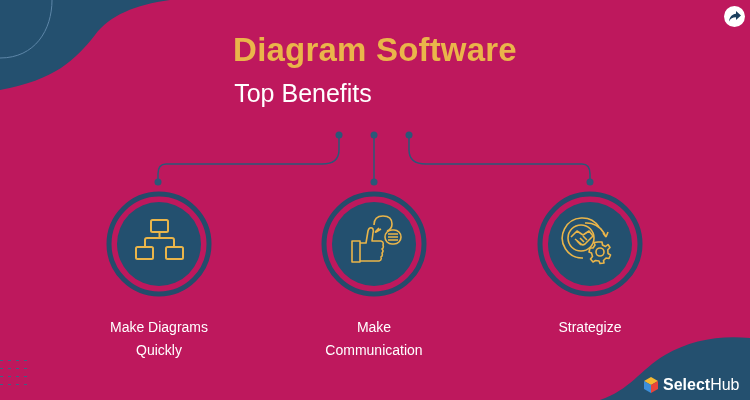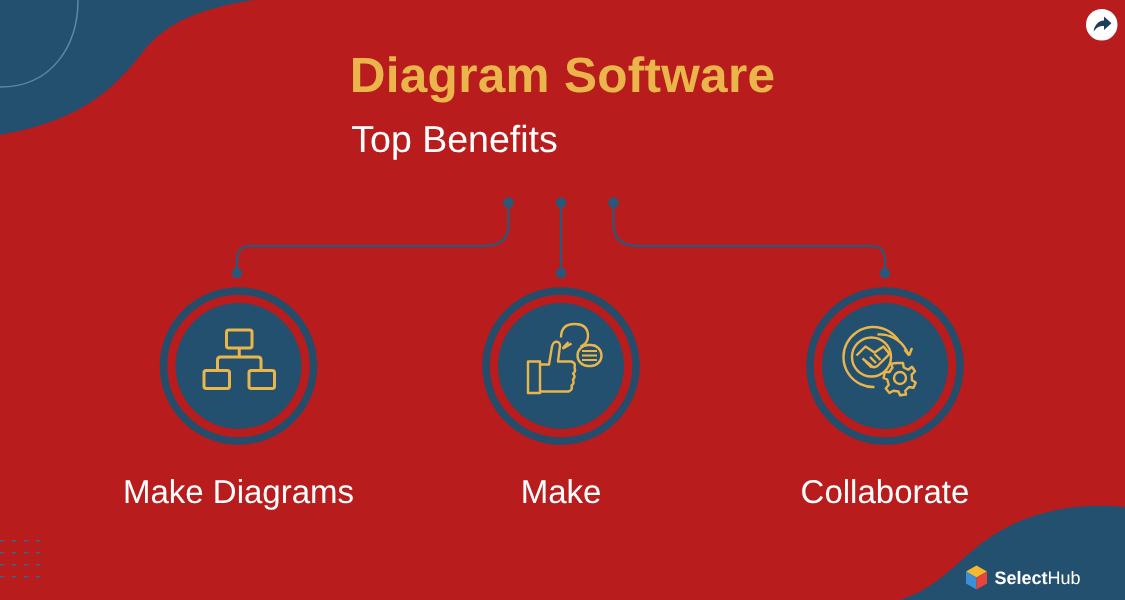--- a/index.html
+++ b/index.html
@@ -1,26 +1,26 @@
 <!DOCTYPE html>
 <html><head>
 <meta charset="utf-8">
 <style>
   html, body { margin: 0; padding: 0; }
   body { width: 750px; height: 400px; overflow: hidden; background: #1c3f5e; font-family: "Liberation Sans", sans-serif; }
-  .canvas { position: relative; width: 750px; height: 400px; background: #b91c1c; overflow: hidden; }
+  .canvas { position: relative; width: 750px; height: 400px; background: #be185d; overflow: hidden; }
   .bg-svg { position: absolute; left: 0; top: 0; width: 750px; height: 400px; }
   .title { position: absolute; left: 0; width: 750px; top: 30px; text-align: center; color: #eab54a; font-weight: bold; font-size: 33px; letter-spacing: 0.2px; line-height: 40px; }
   .subtitle { position: absolute; left: 0; width: 606px; top: 77px; text-align: center; color: #ffffff; font-size: 25px; line-height: 32px; }
   .icon-wrap { position: absolute; width: 106px; height: 106px; }
   .icon-wrap svg { width: 106px; height: 106px; display: block; }
-  .label { position: absolute; width: 200px; text-align: center; color: #ffffff; font-size: 22px; line-height: 23px; top: 316px; }
+  .label { position: absolute; width: 200px; text-align: center; color: #ffffff; font-size: 14px; line-height: 23px; top: 316px; }
   .share { position: absolute; left: 724px; top: 6px; width: 21px; height: 21px; border-radius: 50%; background: #ffffff; display: flex; align-items: center; justify-content: center; cursor: pointer; }
   .logo { position: absolute; left: 643px; top: 375px; height: 20px; display: flex; align-items: center; }
-  .logo-text { color: #ffffff; font-size: 12px; line-height: 20px; margin-left: 4px; }
+  .logo-text { color: #ffffff; font-size: 16px; line-height: 20px; margin-left: 4px; }
   .logo-text b { font-weight: bold; }
 </style>
 </head>
 <body>
 
 <div class="canvas">
 
   <svg class="bg-svg" viewBox="0 0 750 400">
 
     <path d="M0 0 L170 0 C135 5 110 15 95 35 C75 60 55 80 0 90 Z" fill="#24506f"></path>
@@ -73,59 +73,61 @@
       <g fill="none" stroke="#eab54a" stroke-width="2" stroke-linejoin="round">
         <rect x="45" y="29" width="17" height="12" rx="1.5"></rect>
         <path d="M53.5 41 L53.5 47 M39 55 L39 49 Q39 47 41 47 L66 47 Q68 47 68 49 L68 55"></path>
         <rect x="30" y="56" width="17" height="12" rx="1.5"></rect>
         <rect x="60" y="56" width="17" height="12" rx="1.5"></rect>
       </g>
     </svg>
   </div>
   <div class="label" style="left:59px;">
     <div>Make Diagrams</div>
+    <div>Quickly</div>
   </div>
 
   <div class="icon-wrap" style="left:321px; top:191px;">
     <svg viewBox="0 0 106 106">
       <circle cx="53" cy="53" r="50" fill="none" stroke="#244c6b" stroke-width="5"></circle>
       <circle cx="53" cy="53" r="42" fill="#23506f"></circle>
       <g fill="none" stroke="#eab54a" stroke-width="1.6" stroke-linejoin="round">
         <rect x="31" y="50" width="8" height="21"></rect>
         <path d="M39 52 L45 52 L47 40 Q48 36 51 37 Q53 38 52 42 L51 50 L60 50 Q63 51 62 54 Q63 57 61 58 Q63 60 61 62 Q62 65 60 66 Q61 69 58 70 L39 70"></path>
         <path d="M53 34 Q53 25 62 25 Q71 25 71 33 Q71 38 66 40"></path>
         <path d="M58 37 Q53 42 55 41 L60 38"></path>
         <rect x="64" y="39" width="16" height="14" rx="7"></rect>
         <path d="M67 43 L77 43 M67 46 L77 46 M67 49 L77 49" stroke-width="1.4"></path>
       </g>
     </svg>
   </div>
   <div class="label" style="left:274px;">
     <div>Make</div>
+    <div>Communication</div>
   </div>
 
   <div class="icon-wrap" style="left:537px; top:191px;">
     <svg viewBox="0 0 106 106">
       <circle cx="53" cy="53" r="50" fill="none" stroke="#244c6b" stroke-width="5"></circle>
       <circle cx="53" cy="53" r="42" fill="#23506f"></circle>
       <g fill="none" stroke="#eab54a" stroke-width="1.6" stroke-linejoin="round">
         <path d="M62 36 A20 20 0 1 0 46 67"></path>
         <path d="M48 32 A20 20 0 0 1 67 42 L69 46 M69 46 L66 42 M69 46 L71 41"></path>
         <circle cx="44" cy="47" r="13"></circle>
         <path d="M34 46 L40 40 L46 44 L52 40 L56 45 L48 53 Q45 55 43 52 L38 48"></path>
         <path d="M40 50 L44 54 M43 47 L47 51 M46 45 L50 49"></path>
         <g transform="translate(63,61)">
           <circle r="4"></circle>
           <path d="M-2 -10 L2 -10 L2.5 -7 L5.5 -5.5 L8 -7.5 L10 -4.5 L7.8 -2.2 L8 1.5 L10.5 3 L9 6.5 L6 6 L3.5 8.5 L4 11 L0 11.5 L-1 9 L-4.5 8.5 L-7 10 L-9.5 7 L-7.5 4.5 L-8.5 1 L-11 0 L-10 -4 L-7 -4 L-5 -7 L-6 -9.5 Z"></path>
         </g>
       </g>
     </svg>
   </div>
   <div class="label" style="left:490px;">
-    <div>Collaborate</div>
+    <div>Strategize</div>
   </div>
 
   <div class="share">
     <svg width="12" height="11" viewBox="0 0 12 11">
       <path d="M7 0 L12 4.5 L7 9 L7 6.3 C3.5 6.3 1.5 7.5 0 10.5 C0.5 6 3 3 7 2.7 Z" fill="#1c3f5e"></path>
     </svg>
   </div>
 
   <div class="logo">
     <svg width="16" height="18" viewBox="0 0 16 18">

